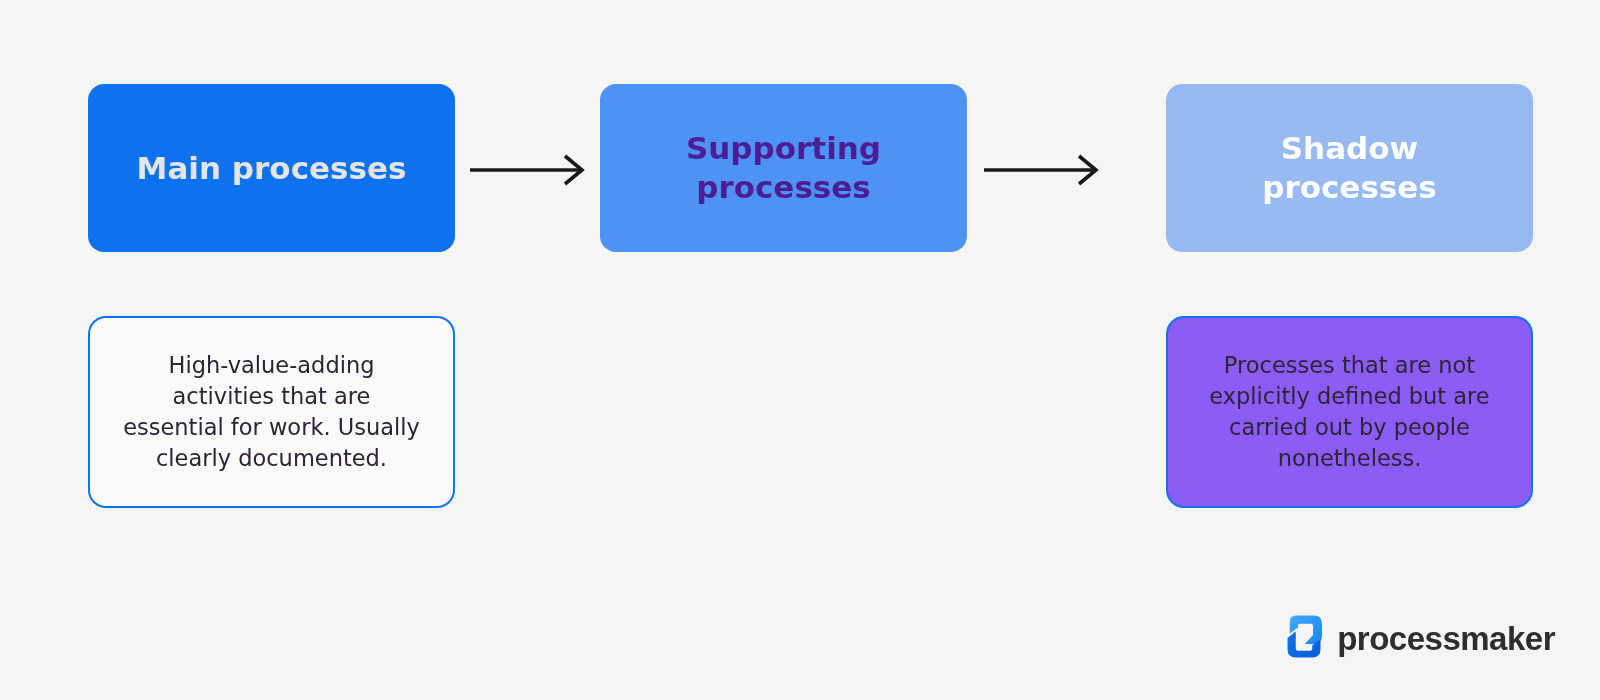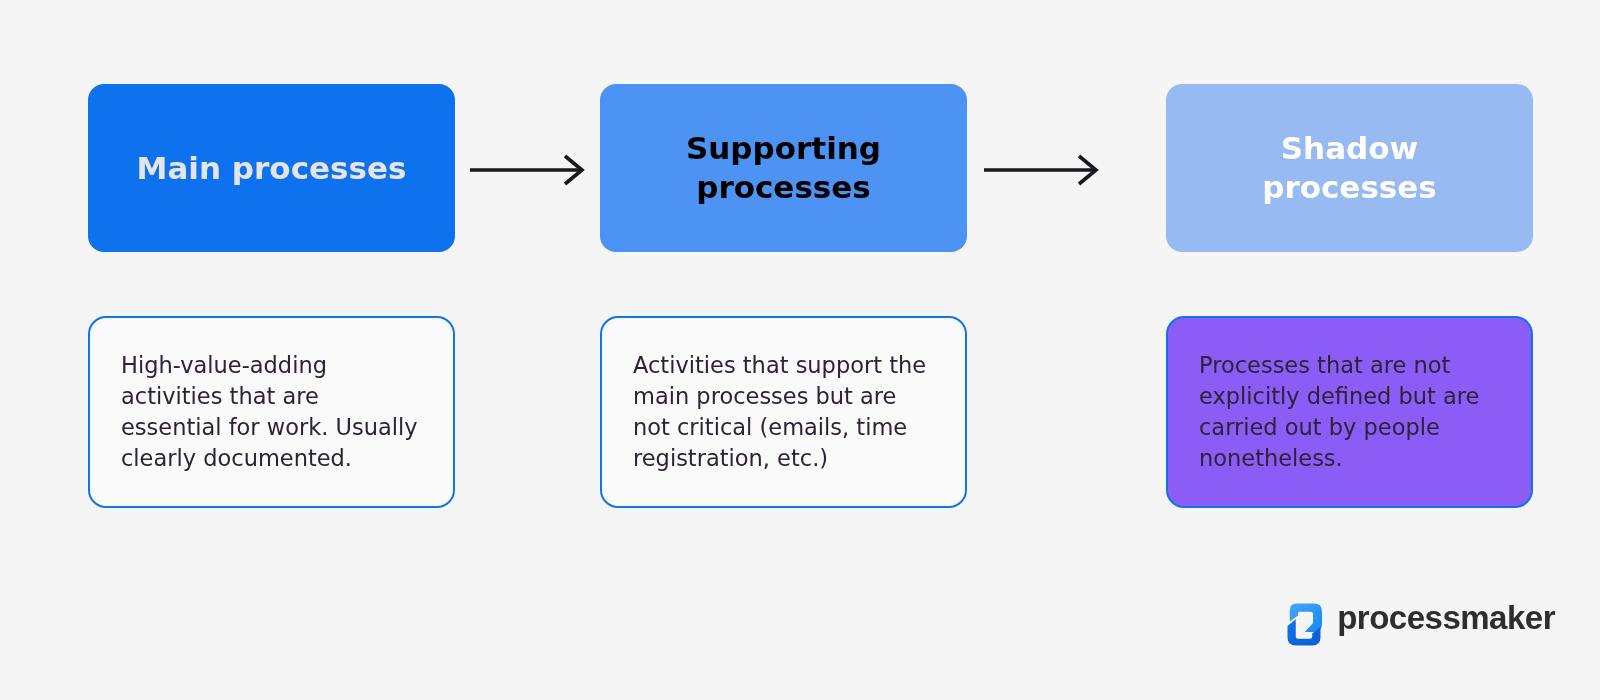--- a/index.html
+++ b/index.html
@@ -28,37 +28,39 @@
     line-height: 1.25;
   }
   .desc-box {
     margin-top: 64px;
     height: 192px;
     border-radius: 18px;
     border: 2.5px solid;
     display: flex;
     align-items: center;
     justify-content: center;
+    text-align: center;
     padding: 10px 31px;
     font-size: 22.5px;
     line-height: 1.38;
   }
   .arrow {
     position: absolute;
     top: 152px;
     width: 124px;
     height: 36px;
   }
   .arrow-1 { left: 468px; }
   .arrow-2 { left: 982px; }
   .brand {
     position: absolute;
     right: 45px;
-    bottom: 46px;
+    bottom: 34px;
     display: flex;
+    align-items: center;
     gap: 9px;
   }
   .wordmark {
     font-family: "Liberation Sans", sans-serif;
     font-size: 33px;
     font-weight: 600;
     letter-spacing: -0.5px;
   }
 </style>
 </head>
@@ -76,25 +78,22 @@
   </div>
 
   <span class="arrow arrow-1" style="color: rgb(23, 25, 28);">
     <svg width="124" height="36" viewBox="0 0 124 36">
       <line x1="2" y1="18" x2="112" y2="18" stroke="currentColor" stroke-width="3.6"></line>
       <path d="M97 4 L114 18 L97 32" fill="none" stroke="currentColor" stroke-width="3.6"></path>
     </svg>
   </span>
 
   <div class="step step-2">
-    <div class="title-box" style="background-color: rgb(77, 147, 243); color: #000000;">
+    <div class="title-box" style="background-color: rgb(77, 147, 243); color: #4c1d95;">
       <span>Supporting processes</span>
-    </div>
-    <div class="desc-box" style="border-color: rgb(17, 115, 237); background-color: rgb(250, 250, 251); color: rgb(47, 34, 53);">
-      <span>Activities that support the main processes but are not critical (emails, time registration, etc.)</span>
     </div>
   </div>
 
   <span class="arrow arrow-2" style="color: rgb(23, 25, 28);">
     <svg width="124" height="36" viewBox="0 0 124 36">
       <line x1="2" y1="18" x2="112" y2="18" stroke="currentColor" stroke-width="3.6"></line>
       <path d="M97 4 L114 18 L97 32" fill="none" stroke="currentColor" stroke-width="3.6"></path>
     </svg>
   </span>
 

